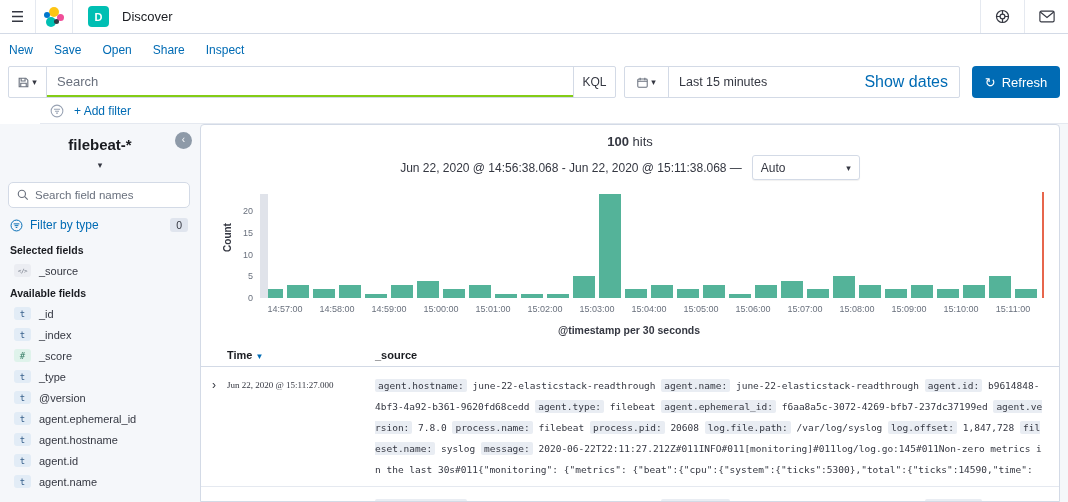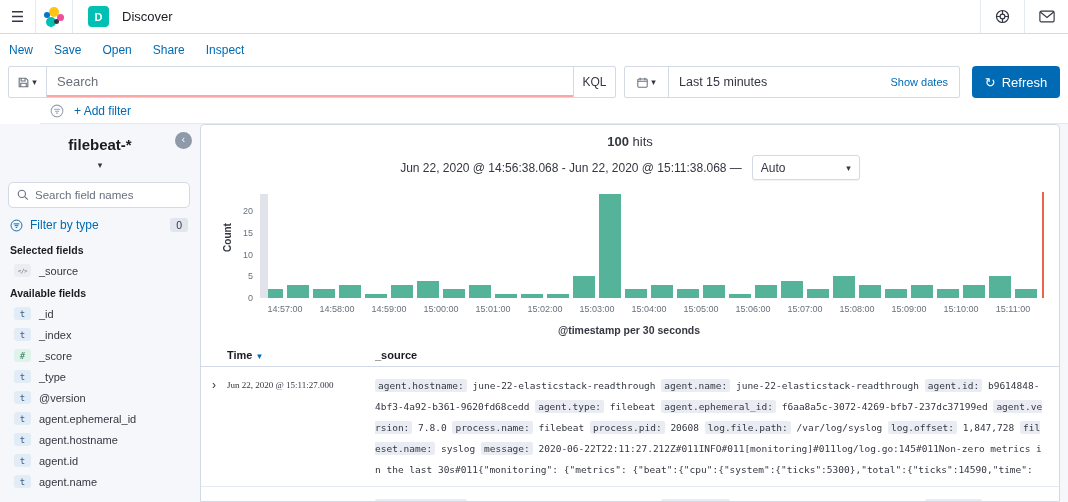--- a/index.html
+++ b/index.html
@@ -27,31 +27,31 @@
 
   
   .navrow { height:32px; display:flex; align-items:center; gap:21px; padding:0 0 0 9px; background:#fff; }
   .navlink { font-size:12px; color:#006BB4; cursor:pointer; }
 
   
   .queryrow { height:32px; margin:0 8px; display:flex; align-items:stretch; }
   .qgroup { flex:1; display:flex; border:1px solid #D3DAE6; border-radius:2px; background:#fff; }
   .savedq { width:38px; display:flex; align-items:center; justify-content:center; gap:3px;
     border-right:1px solid #D3DAE6; cursor:pointer; color:#69707D; }
-  .qinput { flex:1; border:none; outline:none; border-bottom:2px solid #fca5a5; font-size:13px;
+  .qinput { flex:1; border:none; outline:none; border-bottom:2px solid #84cc16; font-size:13px;
     padding:0 10px; color:#343741; font-family:"Liberation Sans",sans-serif; }
   .qinput::placeholder { color:#69707D; }
   .kql { width:42px; display:flex; align-items:center; justify-content:center; font-size:12px;
     color:#343741; border-left:1px solid #D3DAE6; cursor:pointer; }
   .dategroup { width:336px; margin-left:8px; display:flex; align-items:center;
     border:1px solid #D3DAE6; border-radius:2px; background:#fff; }
   .dp-cal { width:44px; height:100%; display:flex; align-items:center; justify-content:center; gap:3px;
     border-right:1px solid #D3DAE6; color:#69707D; cursor:pointer; }
   .dp-range { font-size:12.5px; padding-left:10px; color:#343741; cursor:pointer; }
-  .dp-show { margin-left:auto; padding-right:11px; font-size:11px; color:#006BB4; cursor:pointer; }
+  .dp-show { margin-left:auto; padding-right:11px; font-size:16px; color:#006BB4; cursor:pointer; }
   .refresh-btn { margin-left:12px; width:88px; border:none; border-radius:4px; background:#006BB4;
     color:#fff; font-size:13px; display:flex; align-items:center; justify-content:center; gap:6px; cursor:pointer;
     font-family:"Liberation Sans",sans-serif; }
   .refresh-icn { font-size:13px; }
 
   
   .filterrow { height:26px; display:flex; align-items:center; padding-left:10px; gap:10px;
     border-bottom:1px solid #E5E9F0; background:#fff;margin-left:40px; }
   .addfilter { font-size:12px; color:#006BB4; cursor:pointer; }
 

